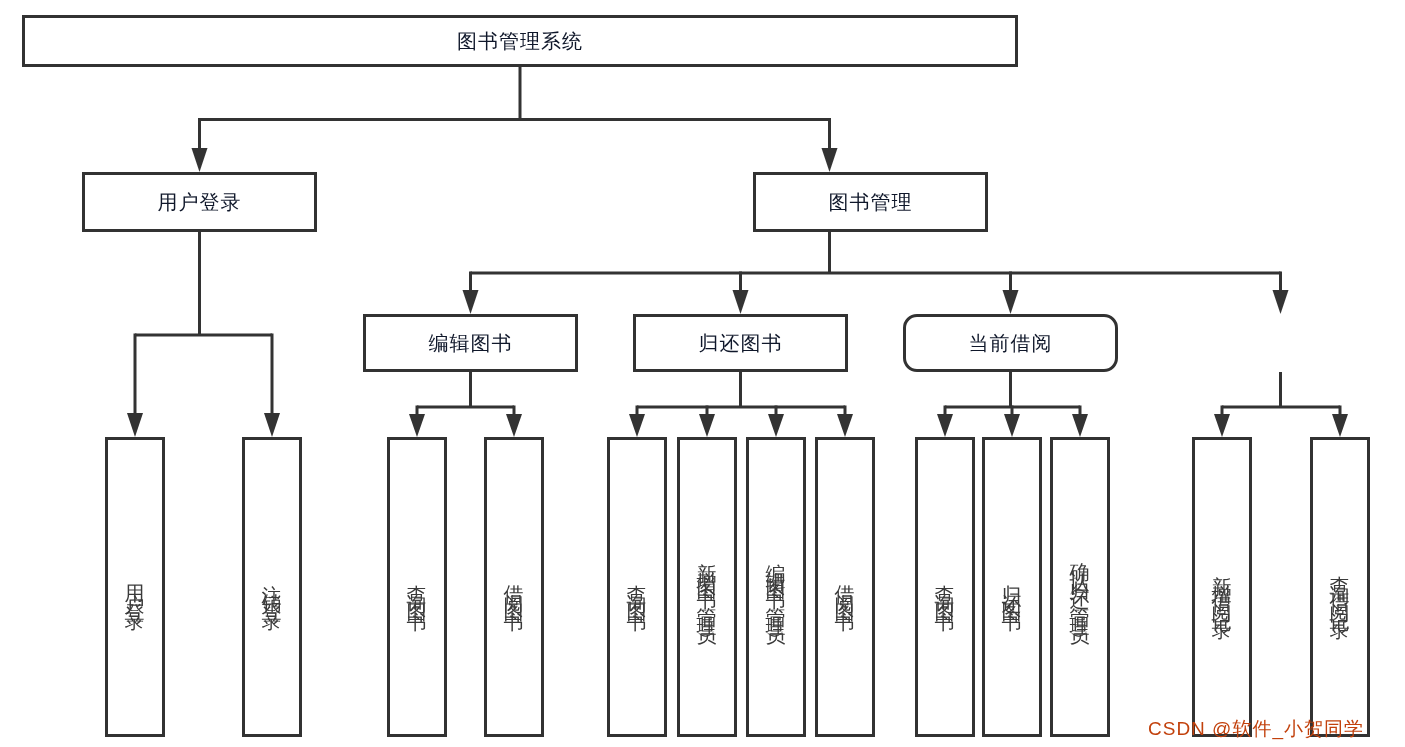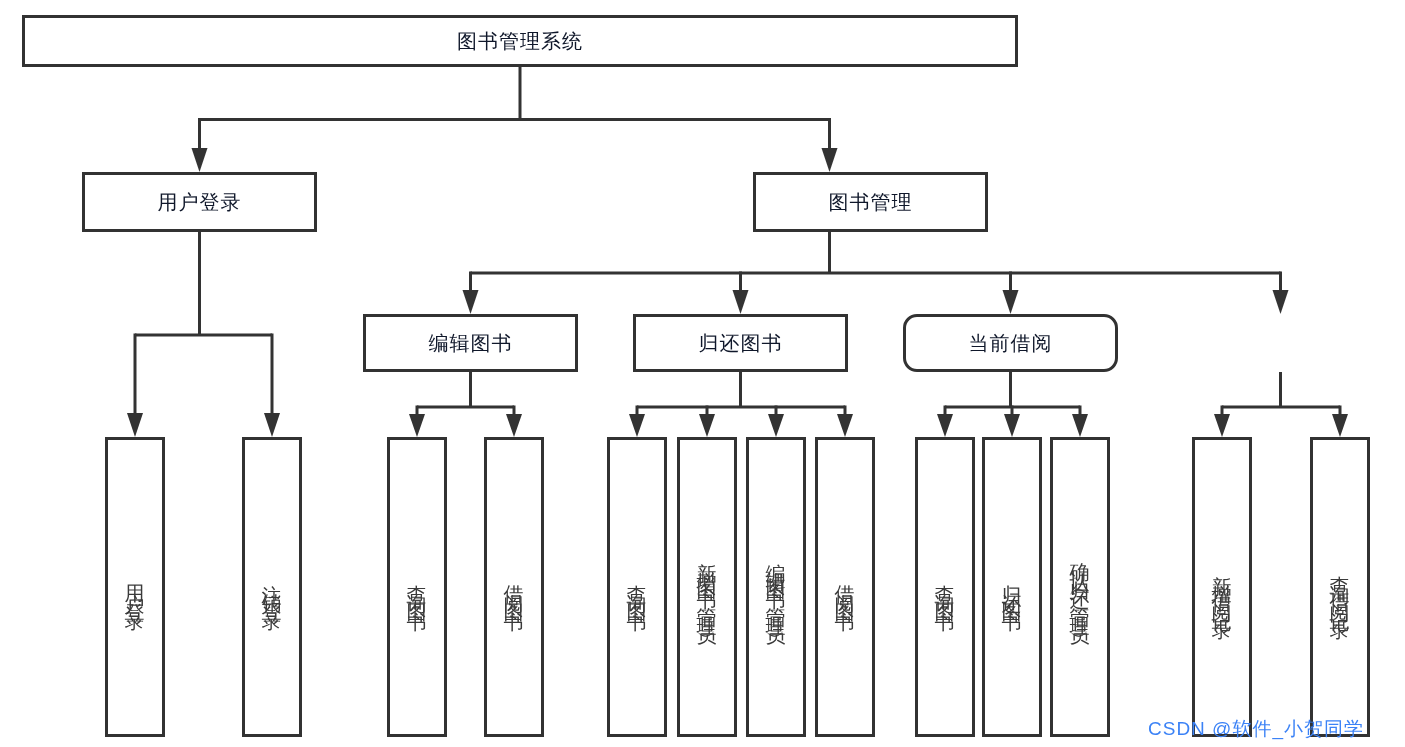--- a/index.html
+++ b/index.html
@@ -56,21 +56,21 @@
     font-size: 20px;
     letter-spacing: 9px;
     line-height: 1;
     white-space: nowrap;
   }
   #watermark {
     position: absolute;
     left: 1148px;
     top: 716px;
     font-size: 19px;
-    color: #3b82f6;
+    color: #c2410c;
     letter-spacing: 1px;
     white-space: nowrap;
   }
 </style>
 </head>
 <body>
 
 <div id="canvas">
 
   <svg id="connector-svg" viewBox="0 0 1405 747" xmlns="http://www.w3.org/2000/svg">

